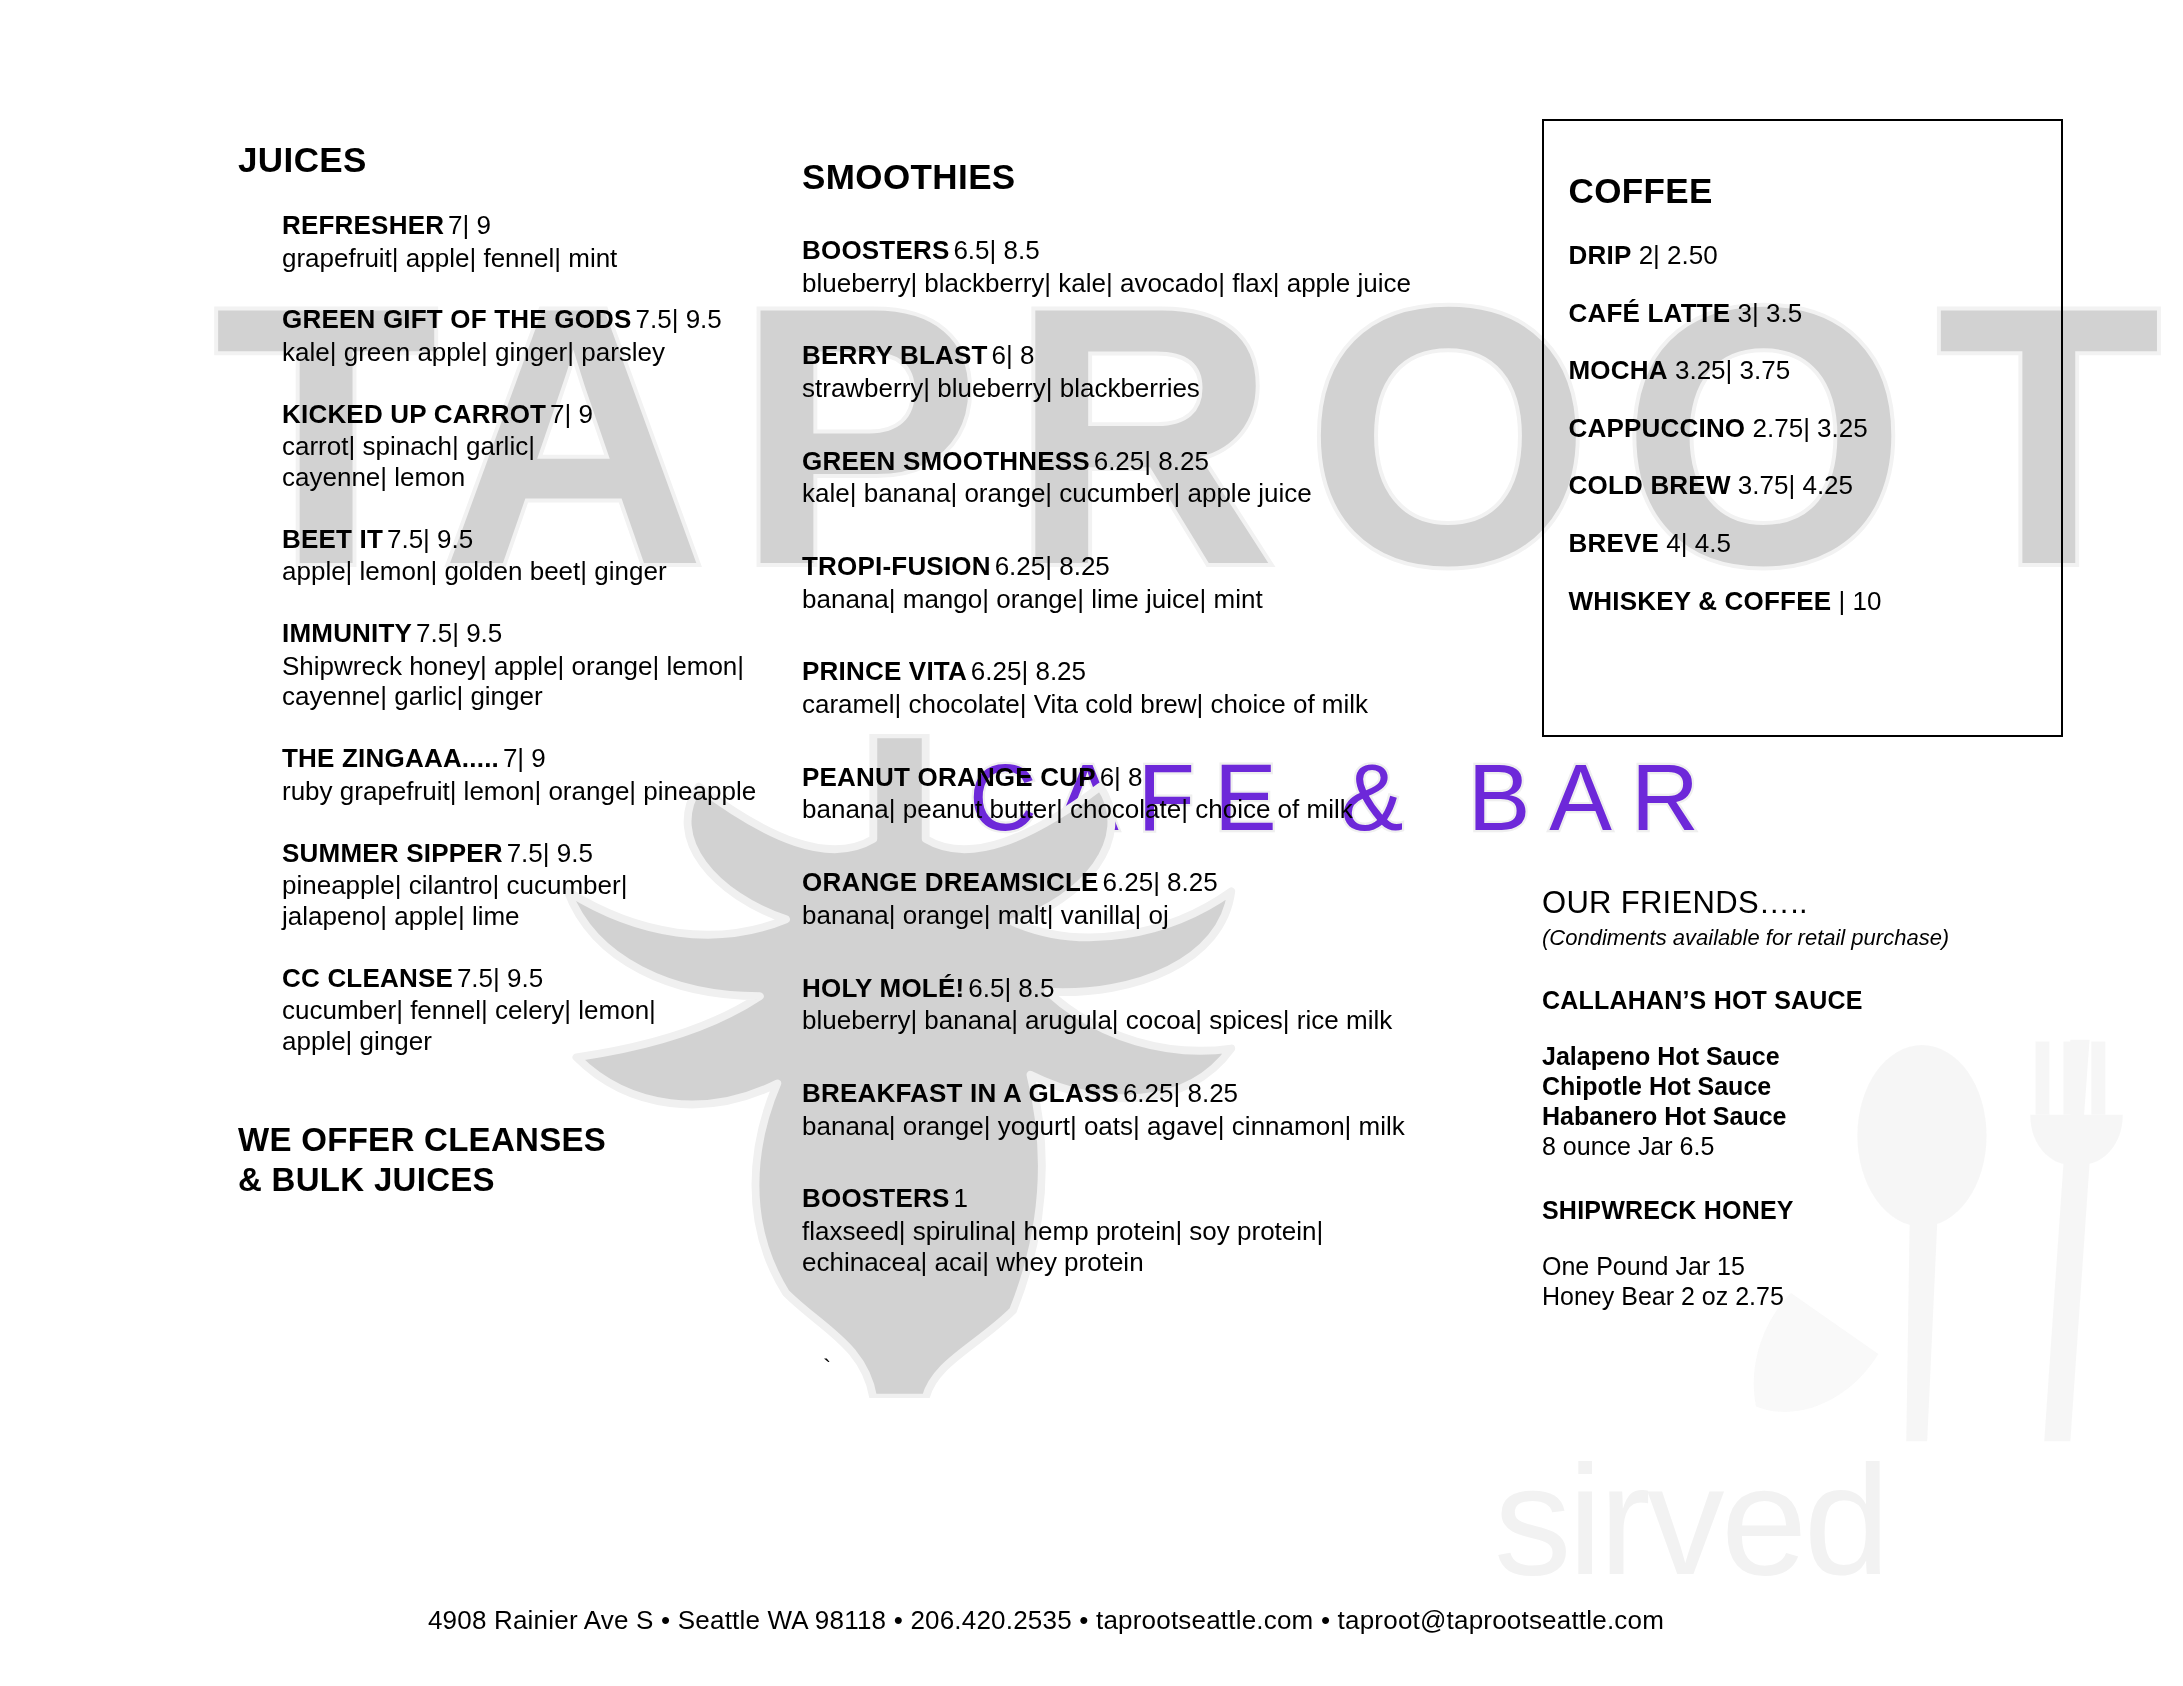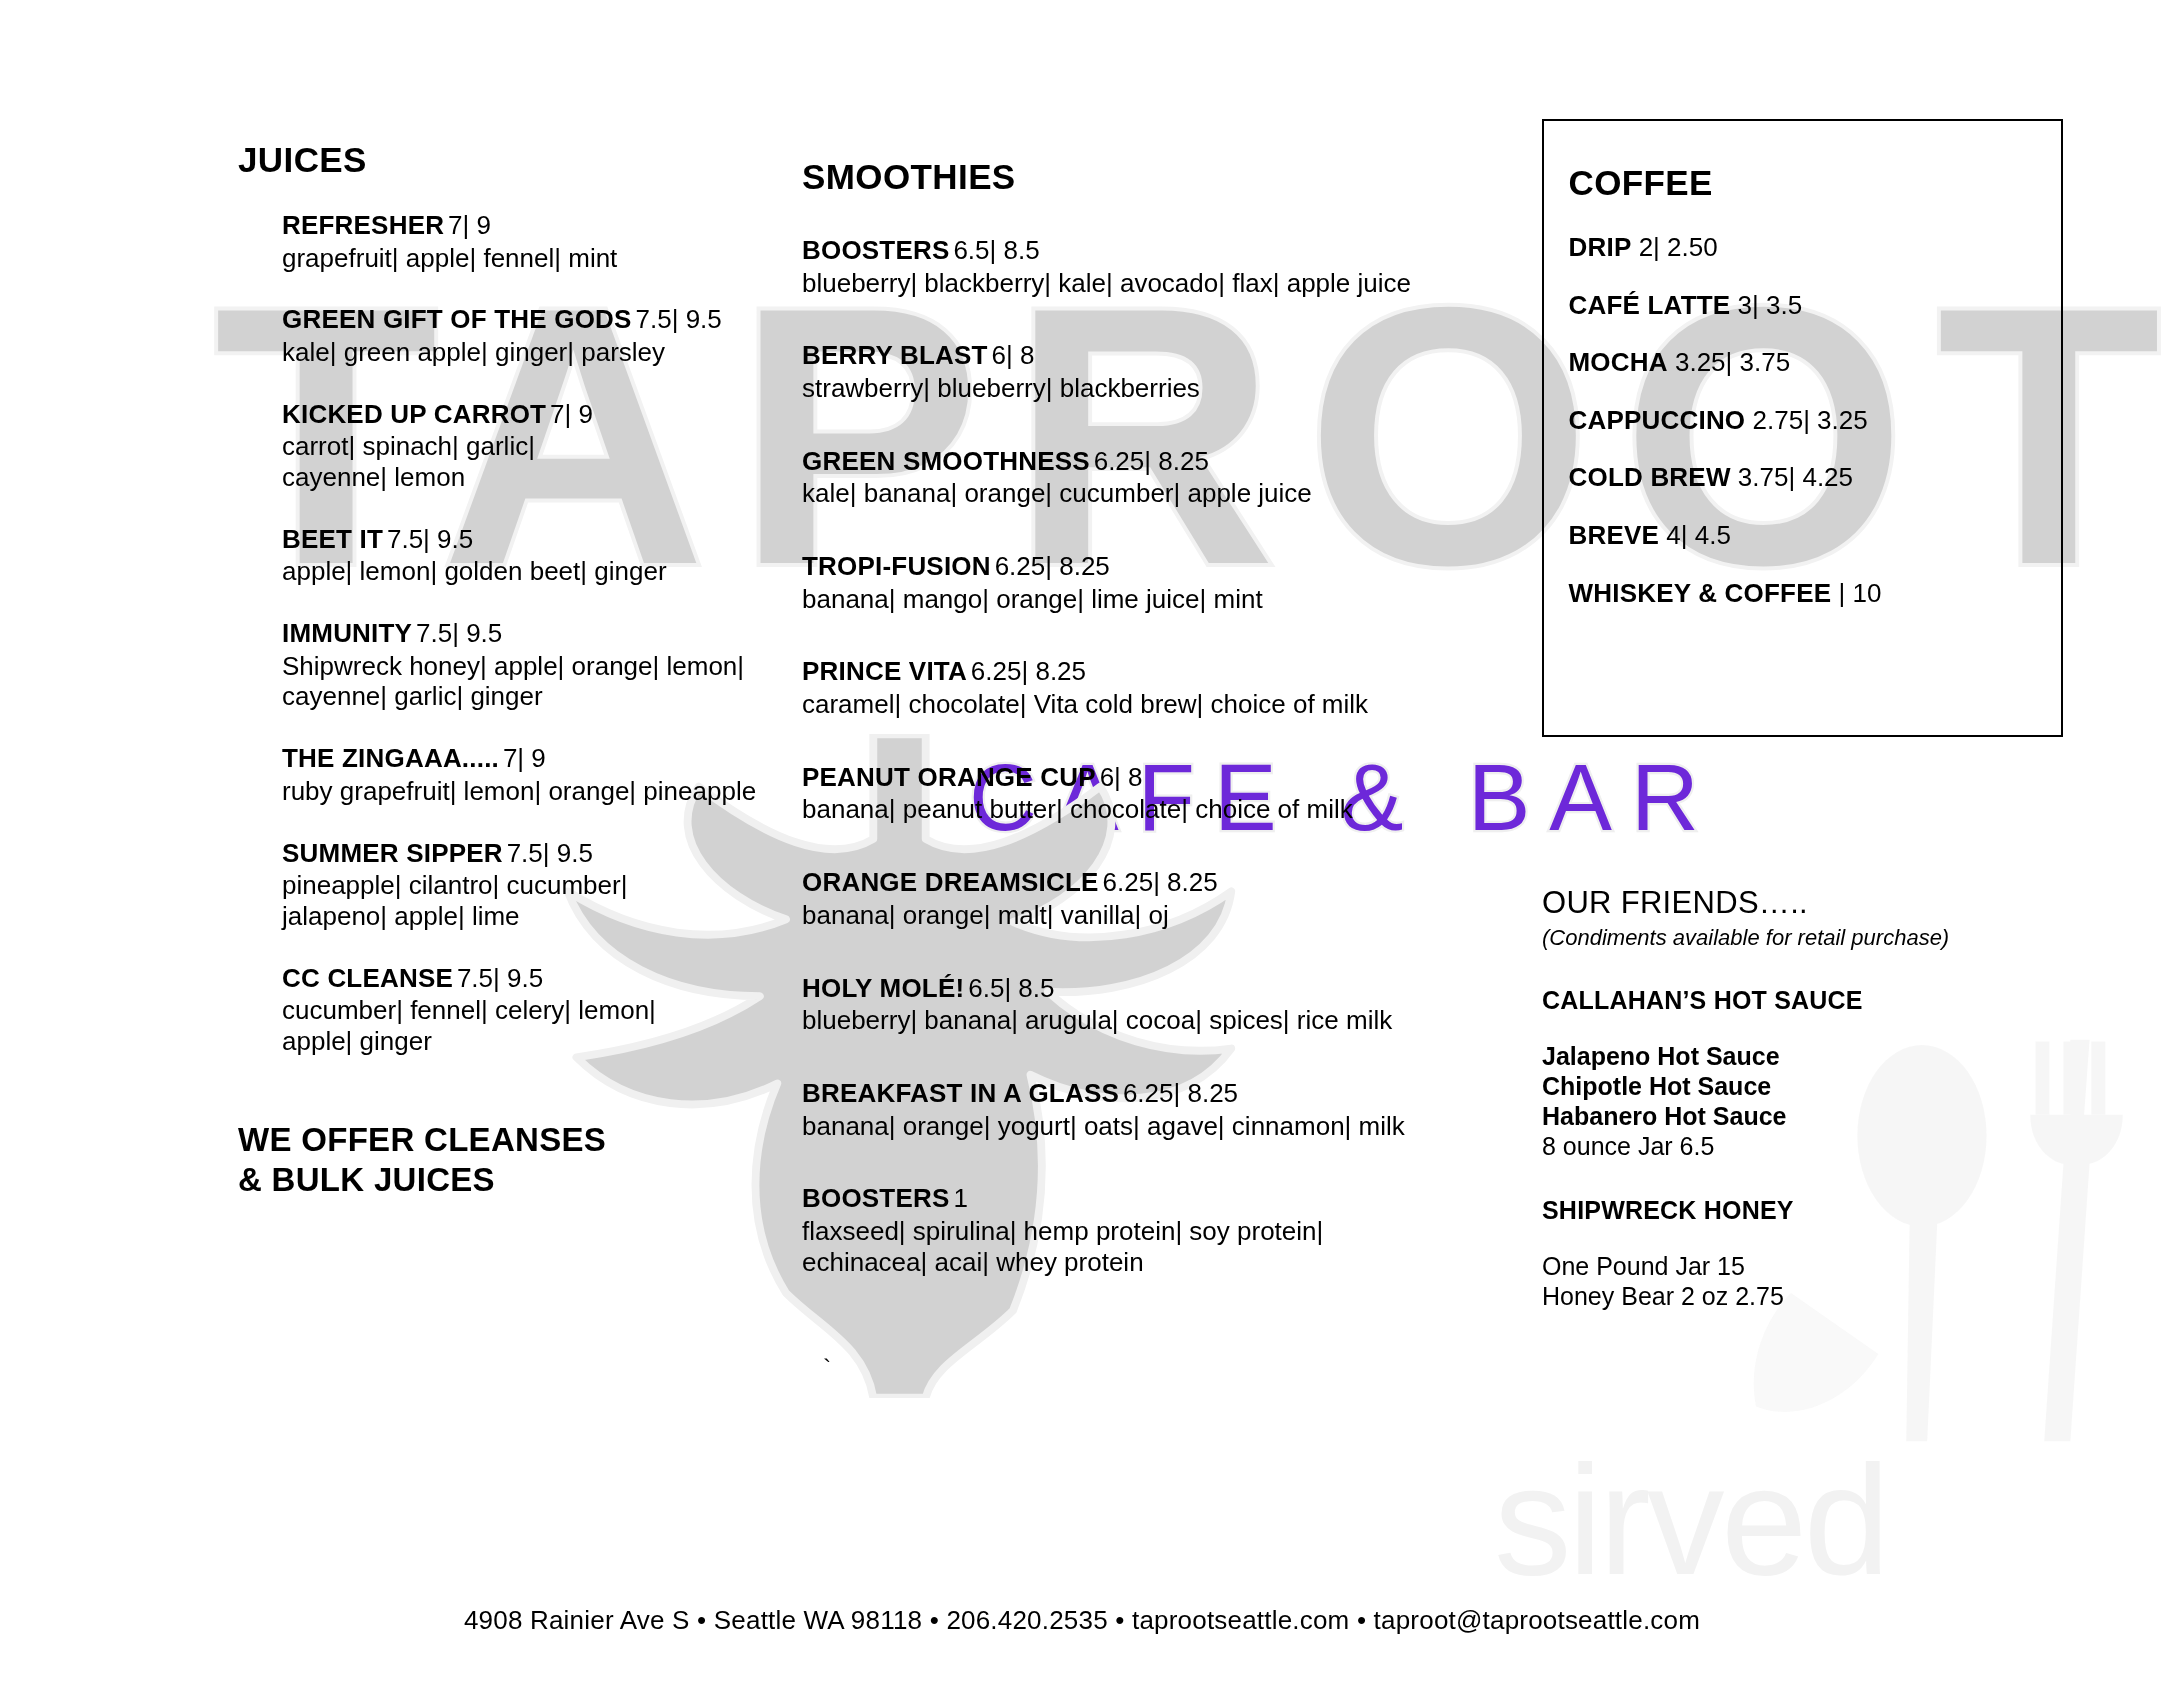--- a/index.html
+++ b/index.html
@@ -151,21 +151,21 @@
     position: absolute;
     left: 1542px;
     top: 119px;
     width: 521px;
     height: 618px;
     border: 2.6px solid #000;
     box-sizing: border-box;
     background: transparent;
     z-index: 3;
   }
-  #coffee-inner { padding: 42px 0 0 24.5px; }
+  #coffee-inner { padding: 42px 0 0 24.5px; margin-top: 8px; }
   #coffee-box .section-title { font-size: 35px; }
   #coffee-list { margin-top: 30px; }
   .coffee-item {
     margin-top: 29px;
     font-size: 26px;
     line-height: 1.1;
   }
   .coffee-item:first-child { margin-top: 0; }
   .coffee-item .item-name { font-weight: 700; }
 
@@ -206,21 +206,20 @@
   #footer {
     position: absolute;
     left: 0;
     top: 1605px;
     width: 2092px;
     text-align: center;
     font-size: 26px;
     font-weight: 400;
     letter-spacing: 0.2px;
     z-index: 3;
-    padding-left: 36px;
   }
 
   .stray-tick {
     position: absolute;
     left: 823px;
     top: 1354px;
     font-size: 24.5px;
     color: #000;
     z-index: 3;
   }

